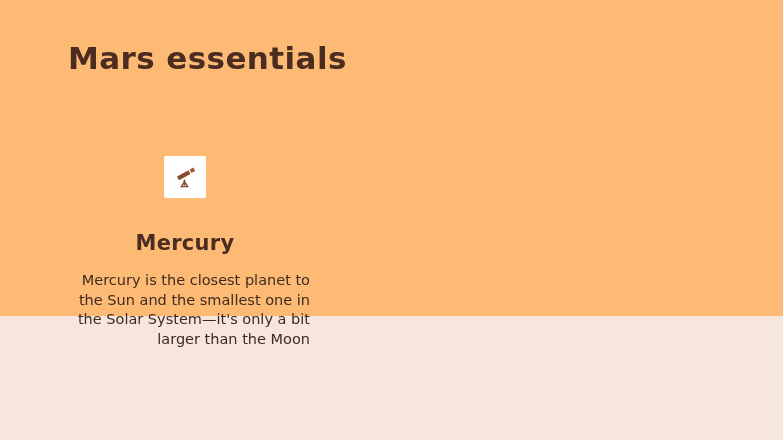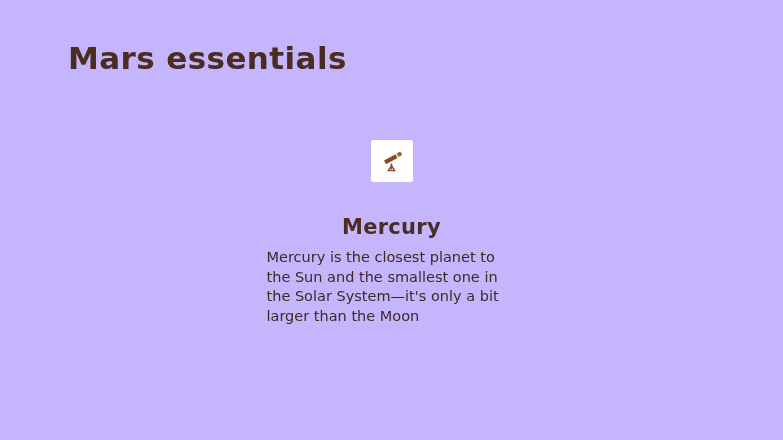--- a/index.html
+++ b/index.html
@@ -10,41 +10,41 @@
     width: 783px;
     height: 440px;
     background: #f6e6de;
     font-family: "Liberation Sans", sans-serif;
     color: #4a2c21;
     overflow: hidden;
   }
   .slide {
     position: relative;
     width: 783px;
-    height: 440px;
-    background: #c4b5fd;
+    height: 316px;
+    background: #fdba74;
     box-sizing: border-box;
   }
   .slide-title {
     position: absolute;
     left: 68px;
     top: 40px;
     font-size: 31px;
     font-weight: bold;
     letter-spacing: 0.4px;
     color: #4a2c21;
     font-family: "DejaVu Sans", sans-serif;
   }
   .columns {
     position: absolute;
     left: 0;
-    top: 140px;
+    top: 156px;
     width: 783px;
     display: flex;
-    flex-direction: row;
+    flex-direction: column;
     justify-content: center;
     align-items: flex-start;
     gap: 32px;
   }
   .column {
     width: 310px;
     display: flex;
     flex-direction: column;
     align-items: center;
     margin: 0 30px;
@@ -63,24 +63,24 @@
   }
   .col-title {
     margin-top: 33px;
     font-size: 21px;
     font-weight: bold;
     color: #4a2c21;
     font-family: "DejaVu Sans", sans-serif;
     letter-spacing: 0.3px;
   }
   .col-body {
-    margin-top: 9px;
+    margin-top: 16px;
     font-size: 14.5px;
     line-height: 1.35;
-    text-align: left;
+    text-align: right;
     color: #3f2a22;
     width: 250px;
     font-family: "DejaVu Sans", sans-serif;
   }
 </style>
 </head>
 <body>
 
 <div class="slide">
 

